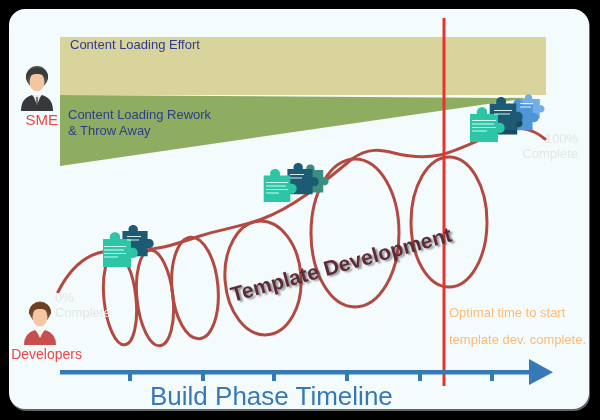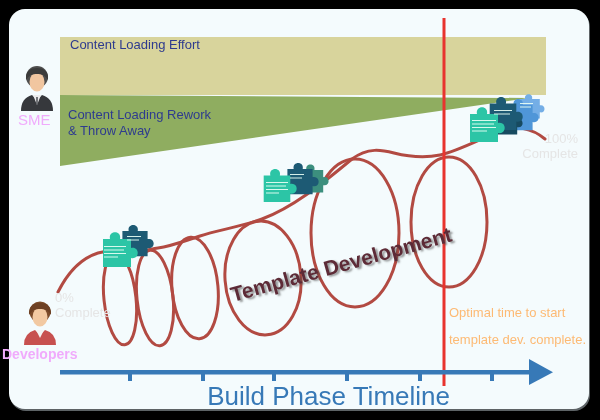--- a/index.html
+++ b/index.html
@@ -3,27 +3,27 @@
 <meta charset="utf-8">
 <style>
   html,body{margin:0;padding:0;background:#000;}
   #stage{position:relative;width:600px;height:420px;background:#000;overflow:hidden;
          font-family:"Liberation Sans",sans-serif;}
   #panel{position:absolute;left:9px;top:9px;width:580px;height:400px;background:#f4fbfd;
          border-radius:16px;box-shadow:1px 2px 0 rgba(170,180,185,.55);}
   svg{position:absolute;left:0;top:0;}
   .txt{position:absolute;white-space:pre;}
   .band-label{font-size:13px;color:#2e3b8e;line-height:16px;}
-  .actor-label{font-size:15px;color:#f0abfc;text-align:left;}
+  .actor-label{font-size:15px;color:#ef4444;text-align:right;}
   .pct-label{font-size:13px;color:#e5e5e5;line-height:15px;}
   #tpl-label{font-size:21px;font-weight:bold;color:#5d2b37;
              transform:rotate(-15.5deg);transform-origin:0 80%;
              text-shadow:2px 2px 2px rgba(70,70,70,.55);}
   #optimal-label{font-size:13px;color:#fdba74;line-height:13.5px;}
-  #timeline-label{font-size:26px;color:#3779b7;text-align:right;width:300px;}
+  #timeline-label{font-size:26px;color:#3779b7;text-align:left;width:300px;}
 </style>
 </head>
 <body>
 
 <div id="stage">
   <div id="panel"></div>
 
   <svg width="600" height="420" viewBox="0 0 600 420">
     <defs>
       <path id="pz" d="M6 10 H13 C11 1 25 1 23 10 H34 V19 C43 17 43 31 34 29 V38 H6 Z"></path>
@@ -120,21 +120,21 @@
       <path d="M5 15 Q4 3 16 3 Q28 3 27 15 Q23 8 16 9 Q9 8 5 15 Z" fill="#6d4023"></path>
       <path d="M0 45 Q0 33 11 30 L16 35 L21 30 Q32 33 32 45 Z" fill="#c7504f"></path>
       <polygon points="12,30 16,38 20,30" fill="#f3f3f3"></polygon>
     </g>
   </svg>
 
   <div class="txt band-label" style="left:70px;top:37px;">Content Loading Effort</div>
   <div class="txt band-label" style="left:68px;top:107px;"><span>Content Loading Rework</span><br><span>&amp; Throw Away</span></div>
 
   <div class="txt actor-label" style="left:18px;top:111px;width:40px;">SME</div>
-  <div class="txt actor-label" style="left:2px;top:346px;width:80px;font-size:14px;font-weight:bold;">Developers</div>
+  <div class="txt actor-label" style="left:2px;top:346px;width:80px;font-size:14px;">Developers</div>
 
   <div class="txt pct-label" style="left:55px;top:290px;"><span>0%</span><br><span>Complete</span></div>
   <div class="txt pct-label" style="left:500px;top:131px;width:78px;text-align:right;"><span>100%</span><br><span>Complete</span></div>
 
   <div class="txt" id="tpl-label" style="left:233px;top:283px;">Template Development</div>
 
   <div class="txt" id="optimal-label" style="left:449px;top:306px;"><span>Optimal time to start</span><br><br><span>template dev. complete.</span></div>
 
   <div class="txt" id="timeline-label" style="left:150px;top:381px;">Build Phase Timeline</div>
 </div>

